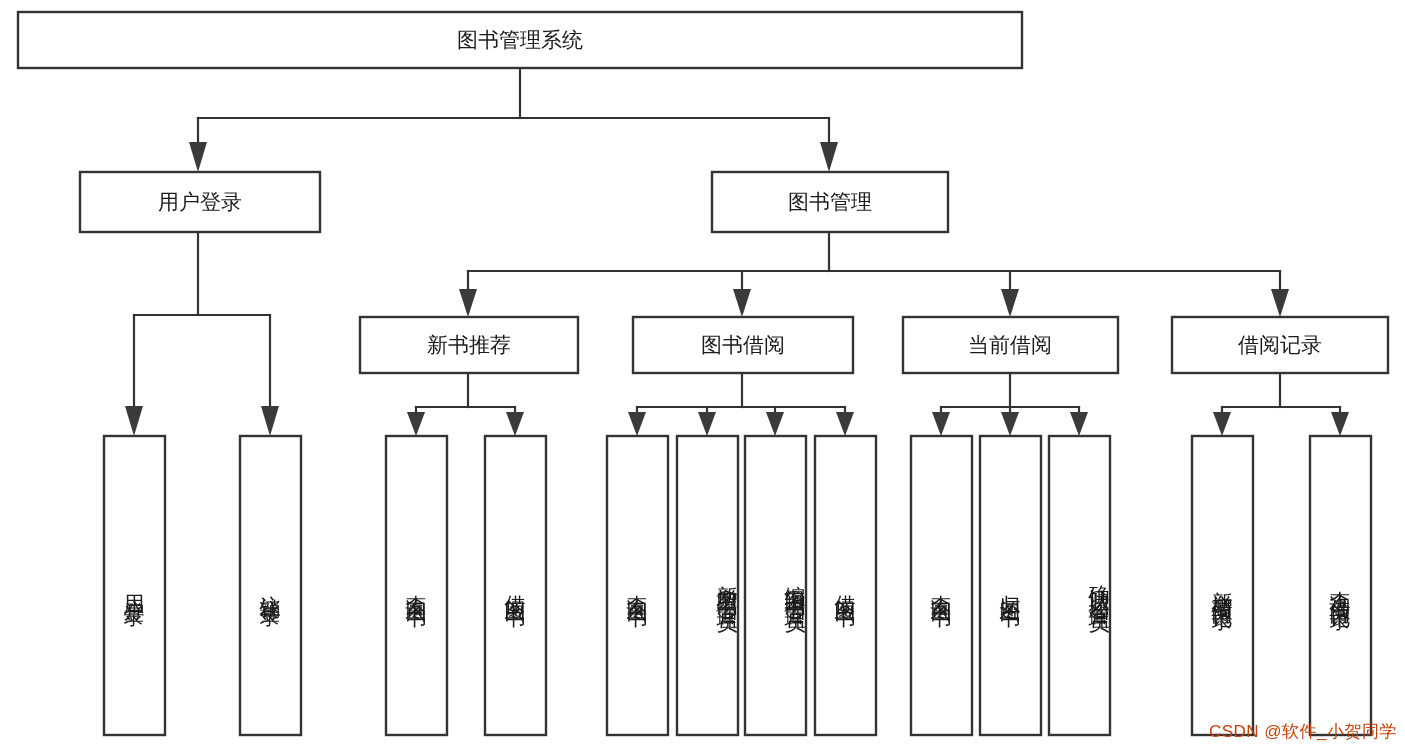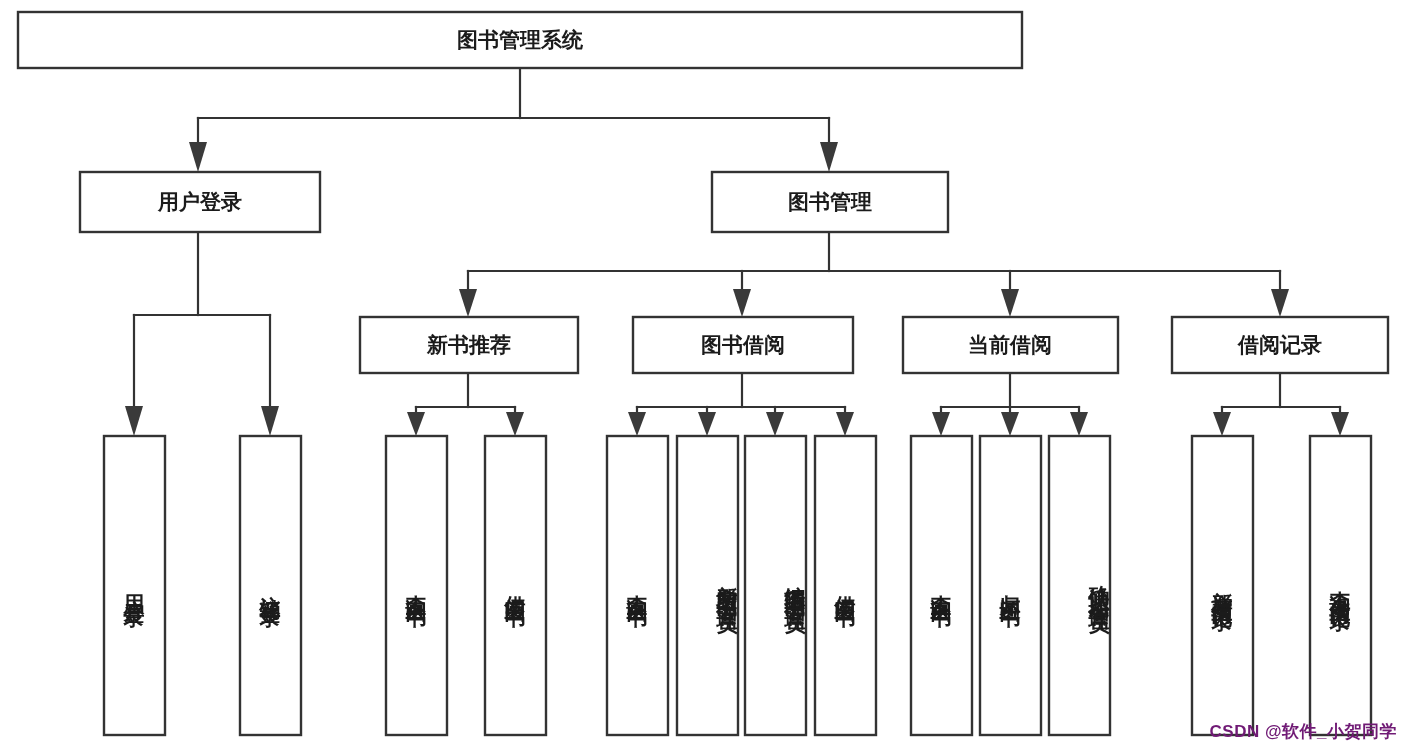--- a/index.html
+++ b/index.html
@@ -11,21 +11,20 @@
     width: 1405px;
     height: 747px;
     font-family: "Liberation Sans", "DejaVu Sans", sans-serif;
     overflow: hidden;
     position: relative;
   }
   #diagram-root {
     position: relative;
     width: 1405px;
     height: 747px;
-    font-weight: bold;
   }
   svg#flow-svg {
     position: absolute;
     top: 0;
     left: 0;
     width: 1405px;
     height: 747px;
     display: block;
   }
   .node-box {
@@ -66,21 +65,21 @@
     text-align: center;
     pointer-events: none;
     user-select: none;
   }
   .watermark {
     position: absolute;
     right: 8px;
     bottom: 4px;
     font-family: "Liberation Sans", "DejaVu Sans", sans-serif;
     font-size: 17px;
-    color: #701a75;
+    color: #c2410c;
     letter-spacing: 0.5px;
     white-space: nowrap;
   }
 </style>
 </head>
 <body>
 
 <div id="diagram-root">
 
   <svg id="flow-svg" viewBox="0 0 1405 747">

